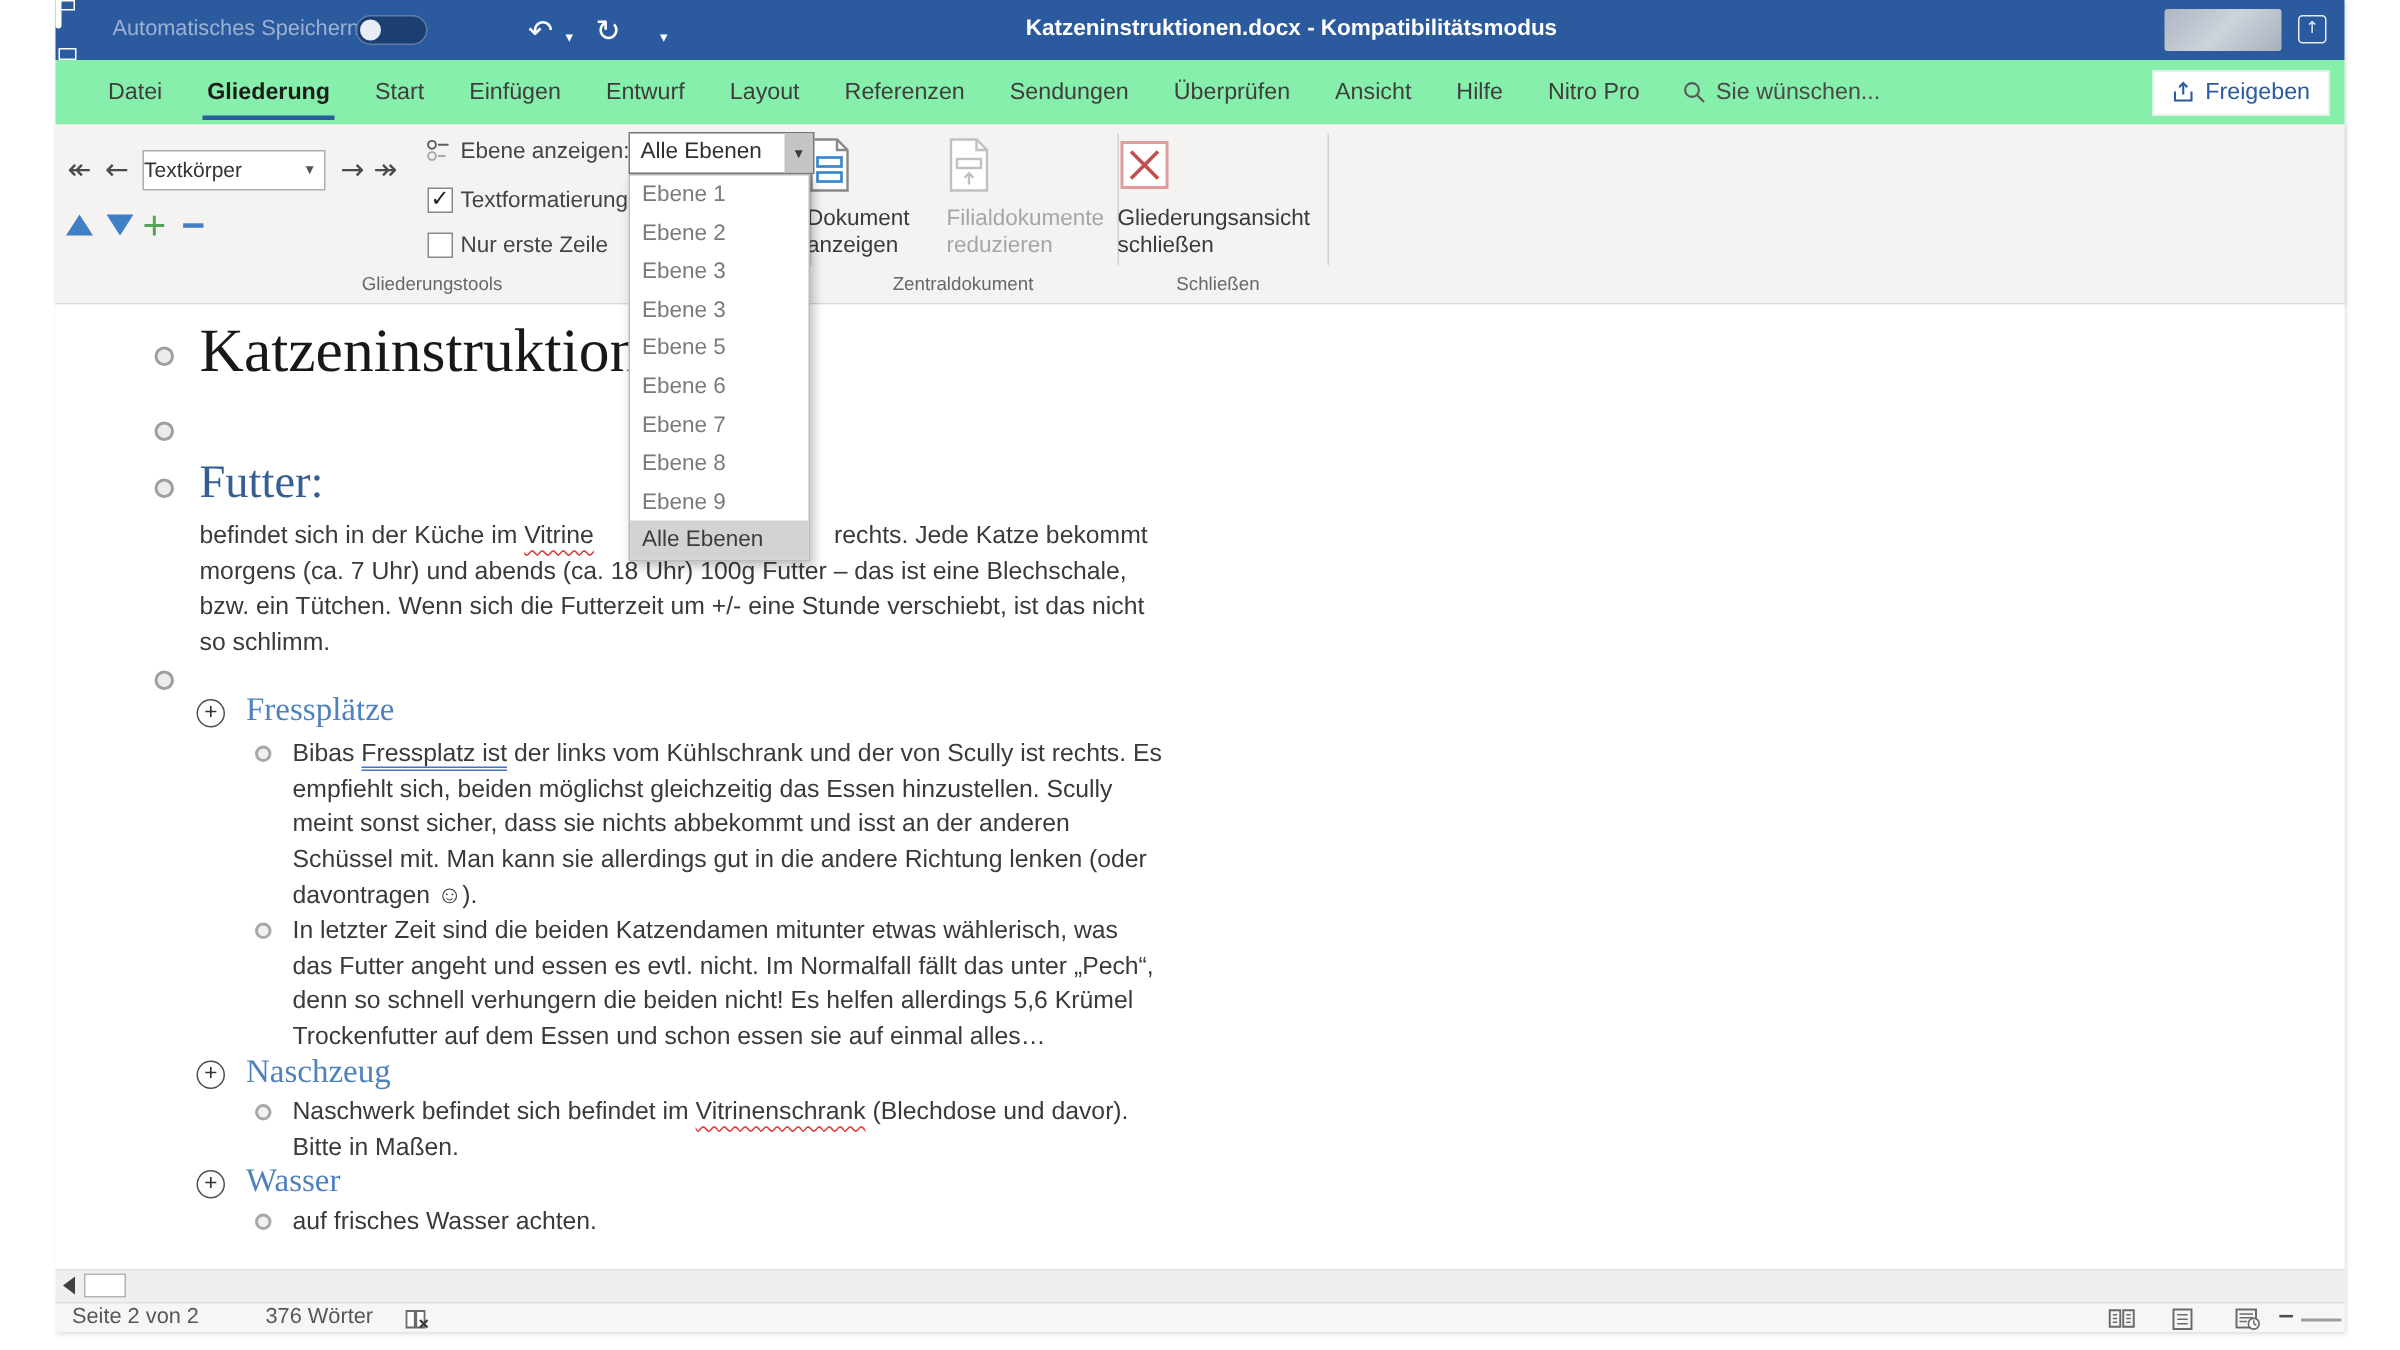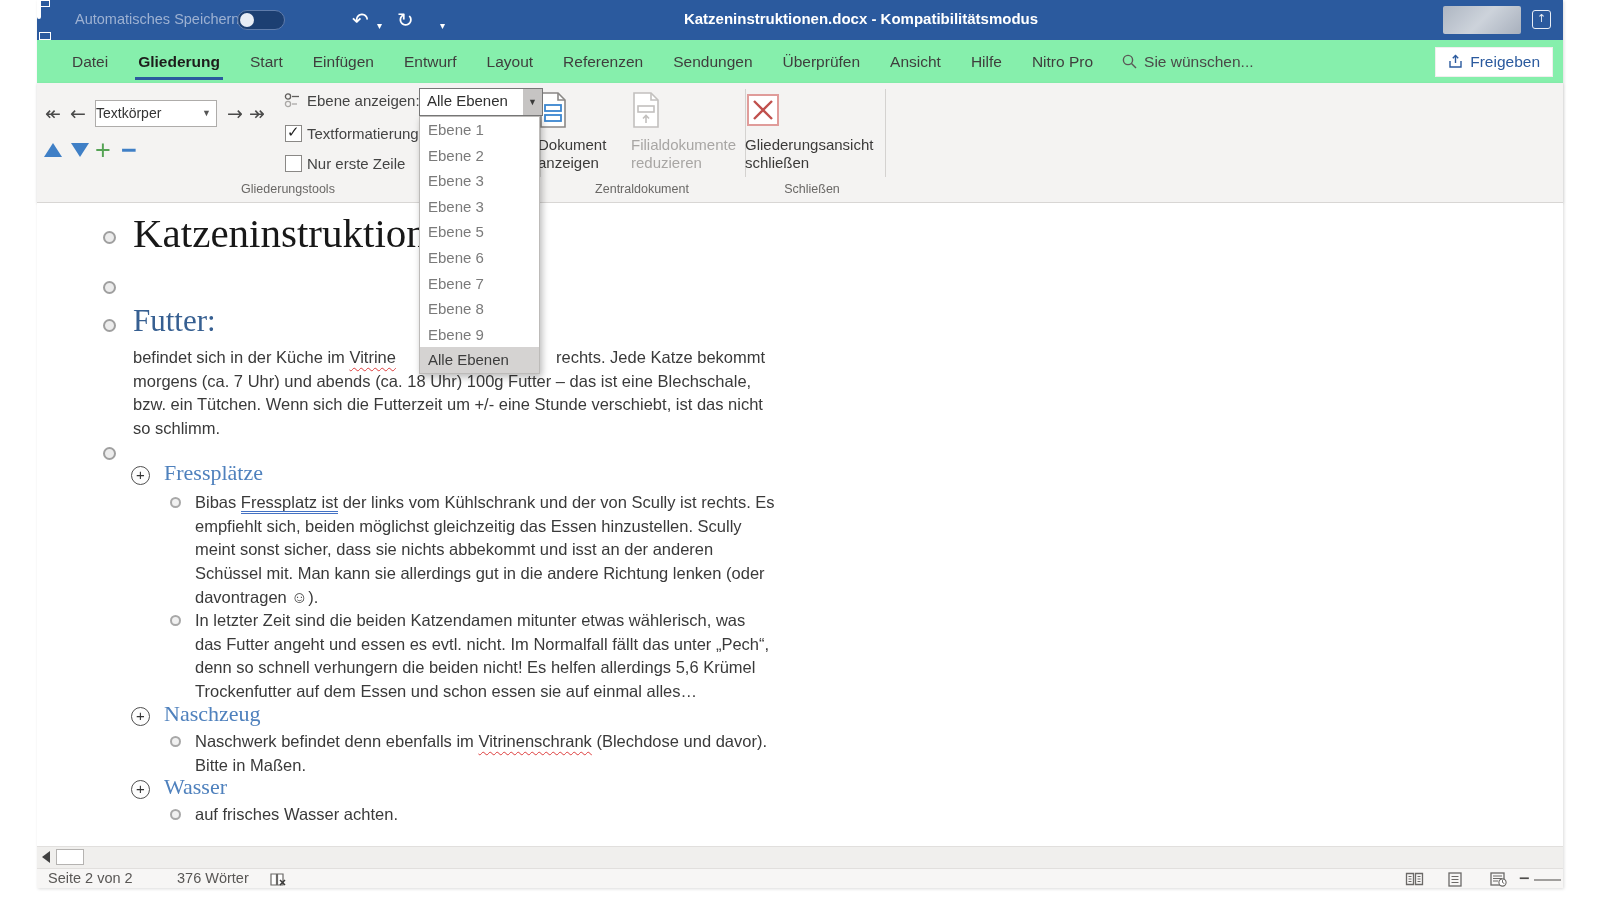--- a/index.html
+++ b/index.html
@@ -281,21 +281,21 @@
       <div class="line">In letzter Zeit sind die beiden Katzendamen mitunter etwas wählerisch, was</div>
       <div class="line">das Futter angeht und essen es evtl. nicht. Im Normalfall fällt das unter „Pech“,</div>
       <div class="line">denn so schnell verhungern die beiden nicht! Es helfen allerdings 5,6 Krümel</div>
       <div class="line">Trockenfutter auf dem Essen und schon essen sie auf einmal alles…</div>
     </div>
 
     <span class="expand" style="left:94px; top:504px">+</span>
     <div class="h2" style="top:498px">Naschzeug</div>
     <span class="ring small" style="left:133px; top:533px"></span>
     <div class="para" style="left:158px; top:527px">
-      <div class="line"><span>Naschwerk befindet denn ebenfalls im </span><span class="misspell">Vitrinenschrank</span><span> (Blechdose und davor).</span></div>
+      <div class="line"><span>Naschwerk befindet sich befindet im </span><span class="misspell">Vitrinenschrank</span><span> (Blechdose und davor).</span></div>
       <div class="line">Bitte in Maßen.</div>
     </div>
 
     <span class="expand" style="left:94px; top:577px">+</span>
     <div class="h2" style="top:571px">Wasser</div>
     <span class="ring small" style="left:133px; top:606px"></span>
     <div class="para" style="left:158px; top:600px">
       <div class="line">auf frisches Wasser achten.</div>
     </div>
   </div>

